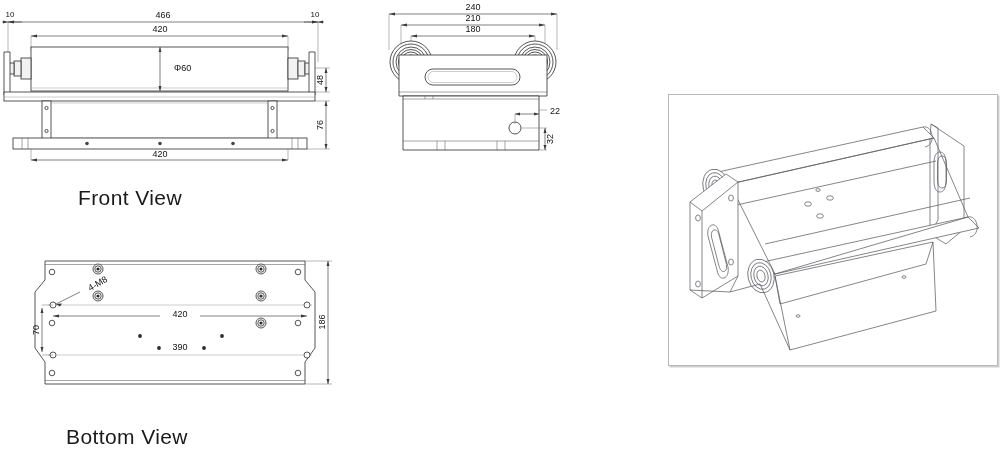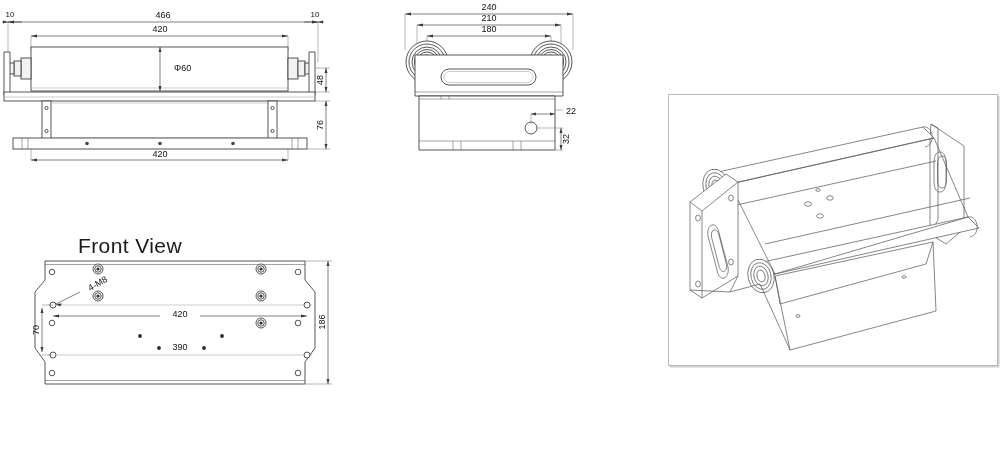--- a/index.html
+++ b/index.html
@@ -24,24 +24,23 @@
   .view {
     position: absolute;
   }
   .view-caption {
     position: absolute;
     font-family: "Liberation Sans", sans-serif;
     font-size: 21px;
     color: #1a1a1a;
     letter-spacing: 0.4px;
     white-space: nowrap;
-    margin-top: 48px;
   }
   #front-view   { left: 0px;   top: 0px;   width: 340px; height: 175px; }
-  #side-view    { left: 391px; top: 0px;   width: 200px; height: 175px; }
+  #side-view    { left: 375px; top: 0px;   width: 200px; height: 175px; }
   #bottom-view  { left: 20px;  top: 252px; width: 320px; height: 150px; }
   #sketch-view  { left: 668px; top: 94px;  width: 330px; height: 272px; }
 
   #front-caption  { left: 78px;  top: 186px; }
   #side-caption   { left: 408px; top: 186px; }
   #bottom-caption { left: 66px;  top: 425px; }
   #sketch-caption { left: 762px; top: 412px; }
 
   svg { display: block; overflow: visible; }
   .ln   { stroke: #2b2b2b; stroke-width: 0.8; fill: none; }
@@ -363,20 +362,21 @@
       <g>
         <line class="ext" x1="285" y1="9" x2="312" y2="9"></line>
         <line class="ext" x1="285" y1="132" x2="312" y2="132"></line>
         <line class="dim" x1="308" y1="9" x2="308" y2="132"></line>
         <path class="fillD" d="M308,9 l-1.5,5 l3,0 Z"></path>
         <path class="fillD" d="M308,132 l-1.5,-5 l3,0 Z"></path>
         <text class="dimtext" x="303" y="70" transform="rotate(-90 303 70)">186</text>
       </g>
     </svg>
   </div>
+  <div class="view-caption" id="bottom-caption">Bottom View</div>
 
   <div class="view" id="sketch-view">
     <div class="sketch-frame"></div>
     <svg width="330" height="272" viewBox="0 0 330 272" style="position:absolute;left:0;top:0;">
 
       <g>
 
         <path class="isoF" d="M263,30 L296,52 L296,135 L278,150 L262,140 L262,44 Z"></path>
         <path class="iso" d="M263,30 L270,34 L270,126 L262,140"></path>
         <path class="iso" d="M272,58 C268,58 266,62 266,70 L266,86 C266,94 268,98 272,98

